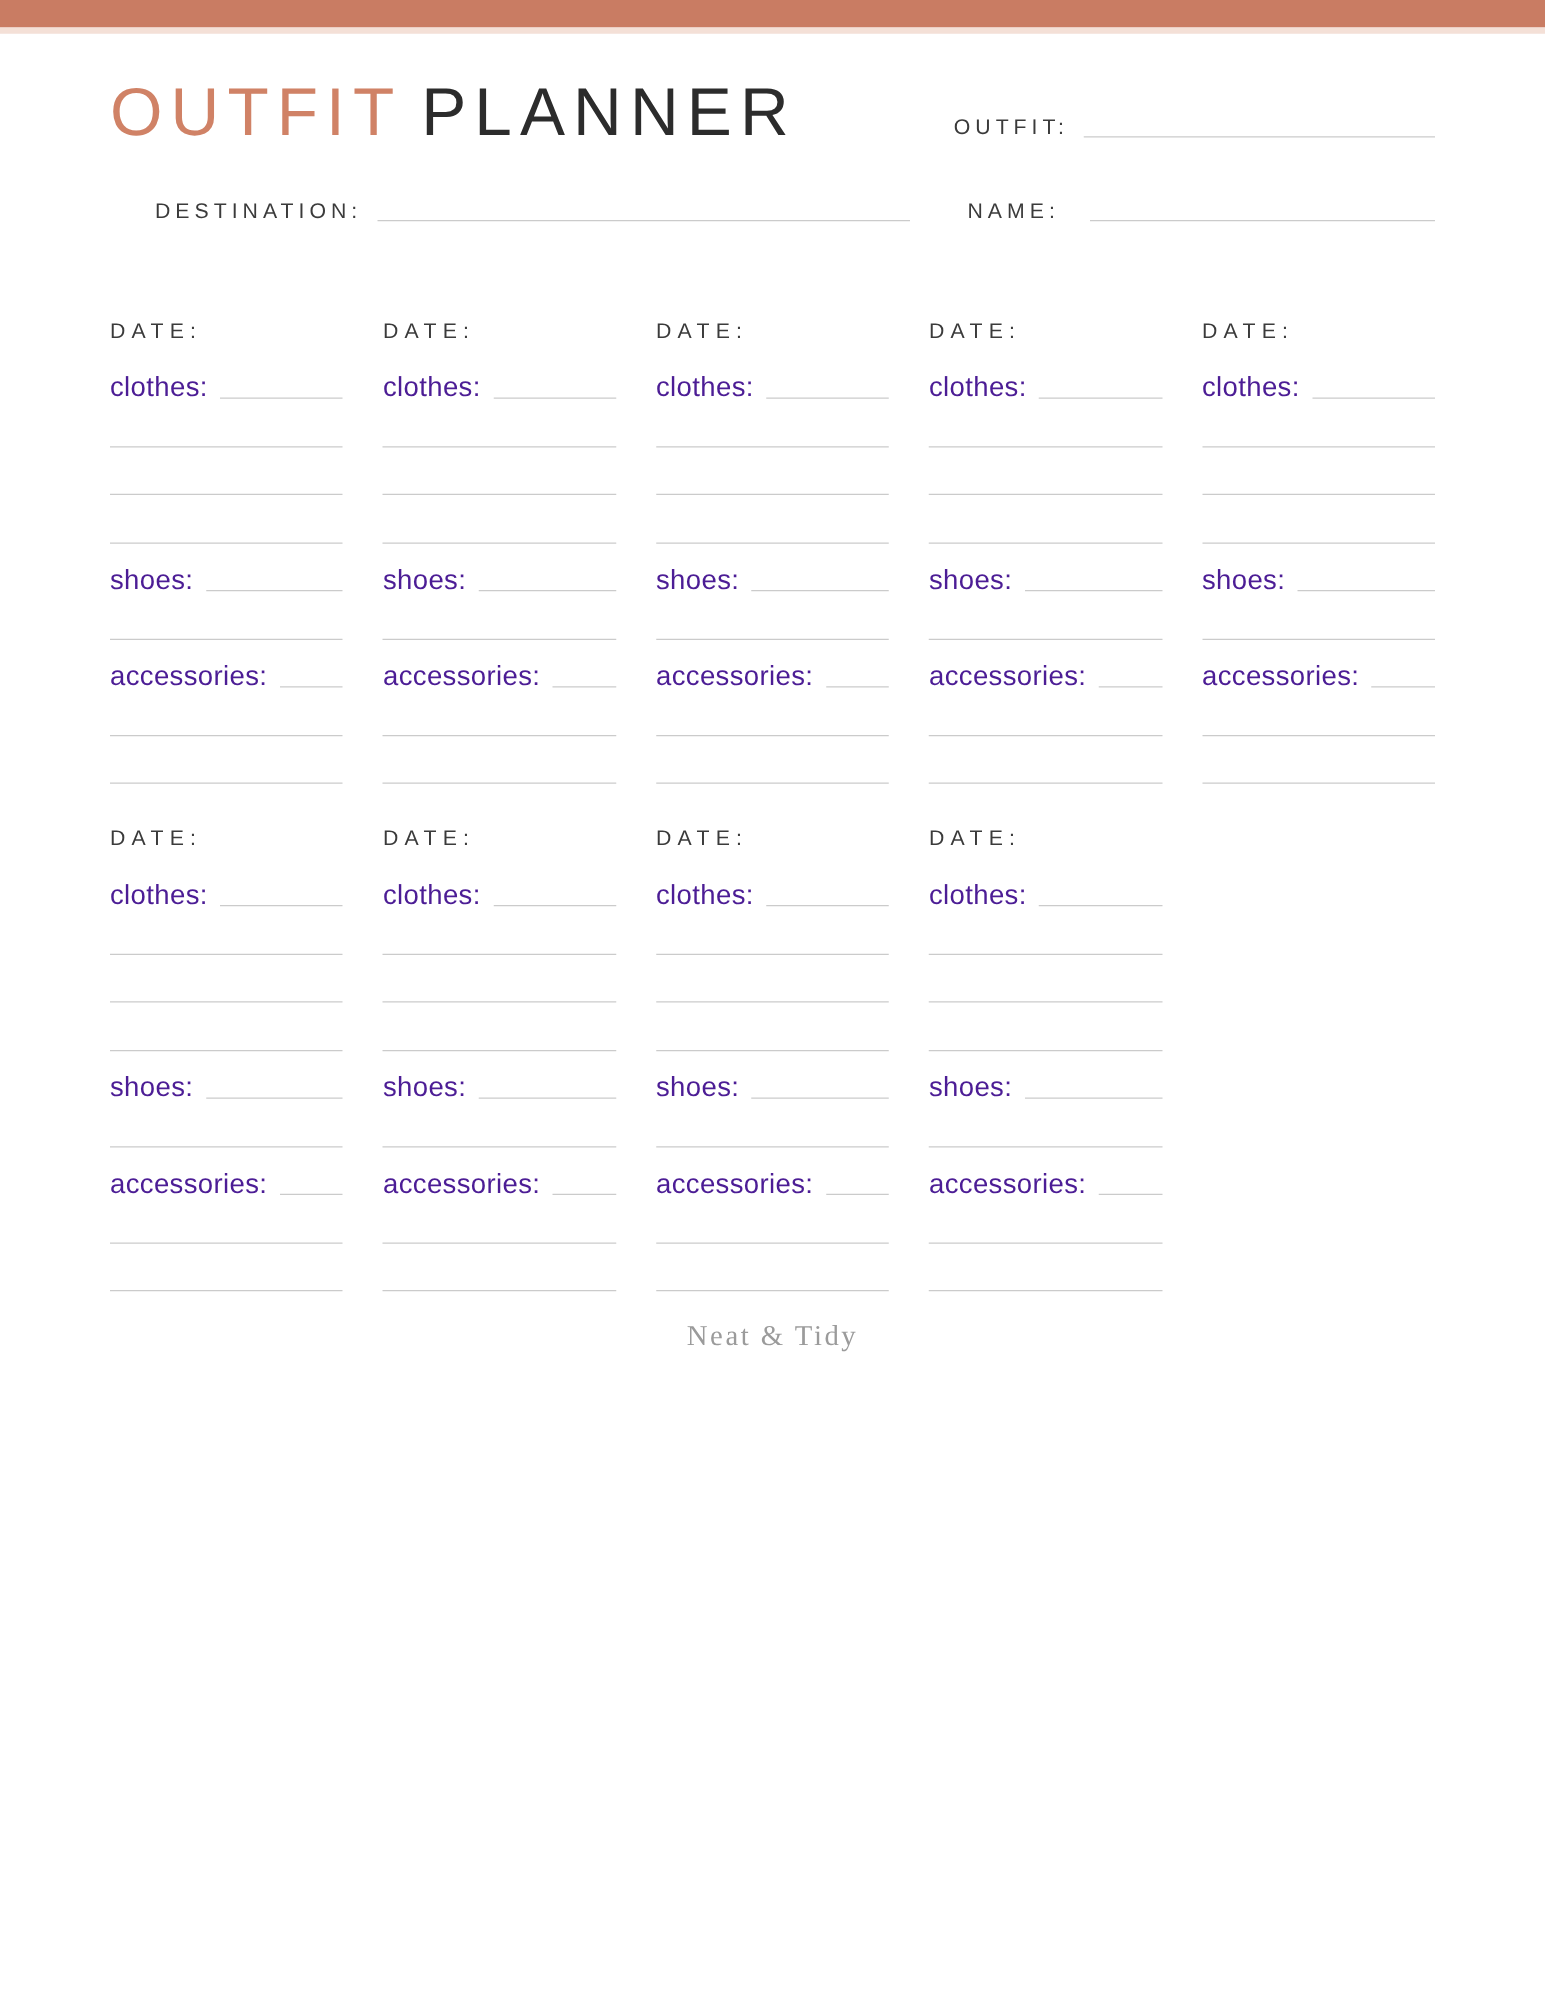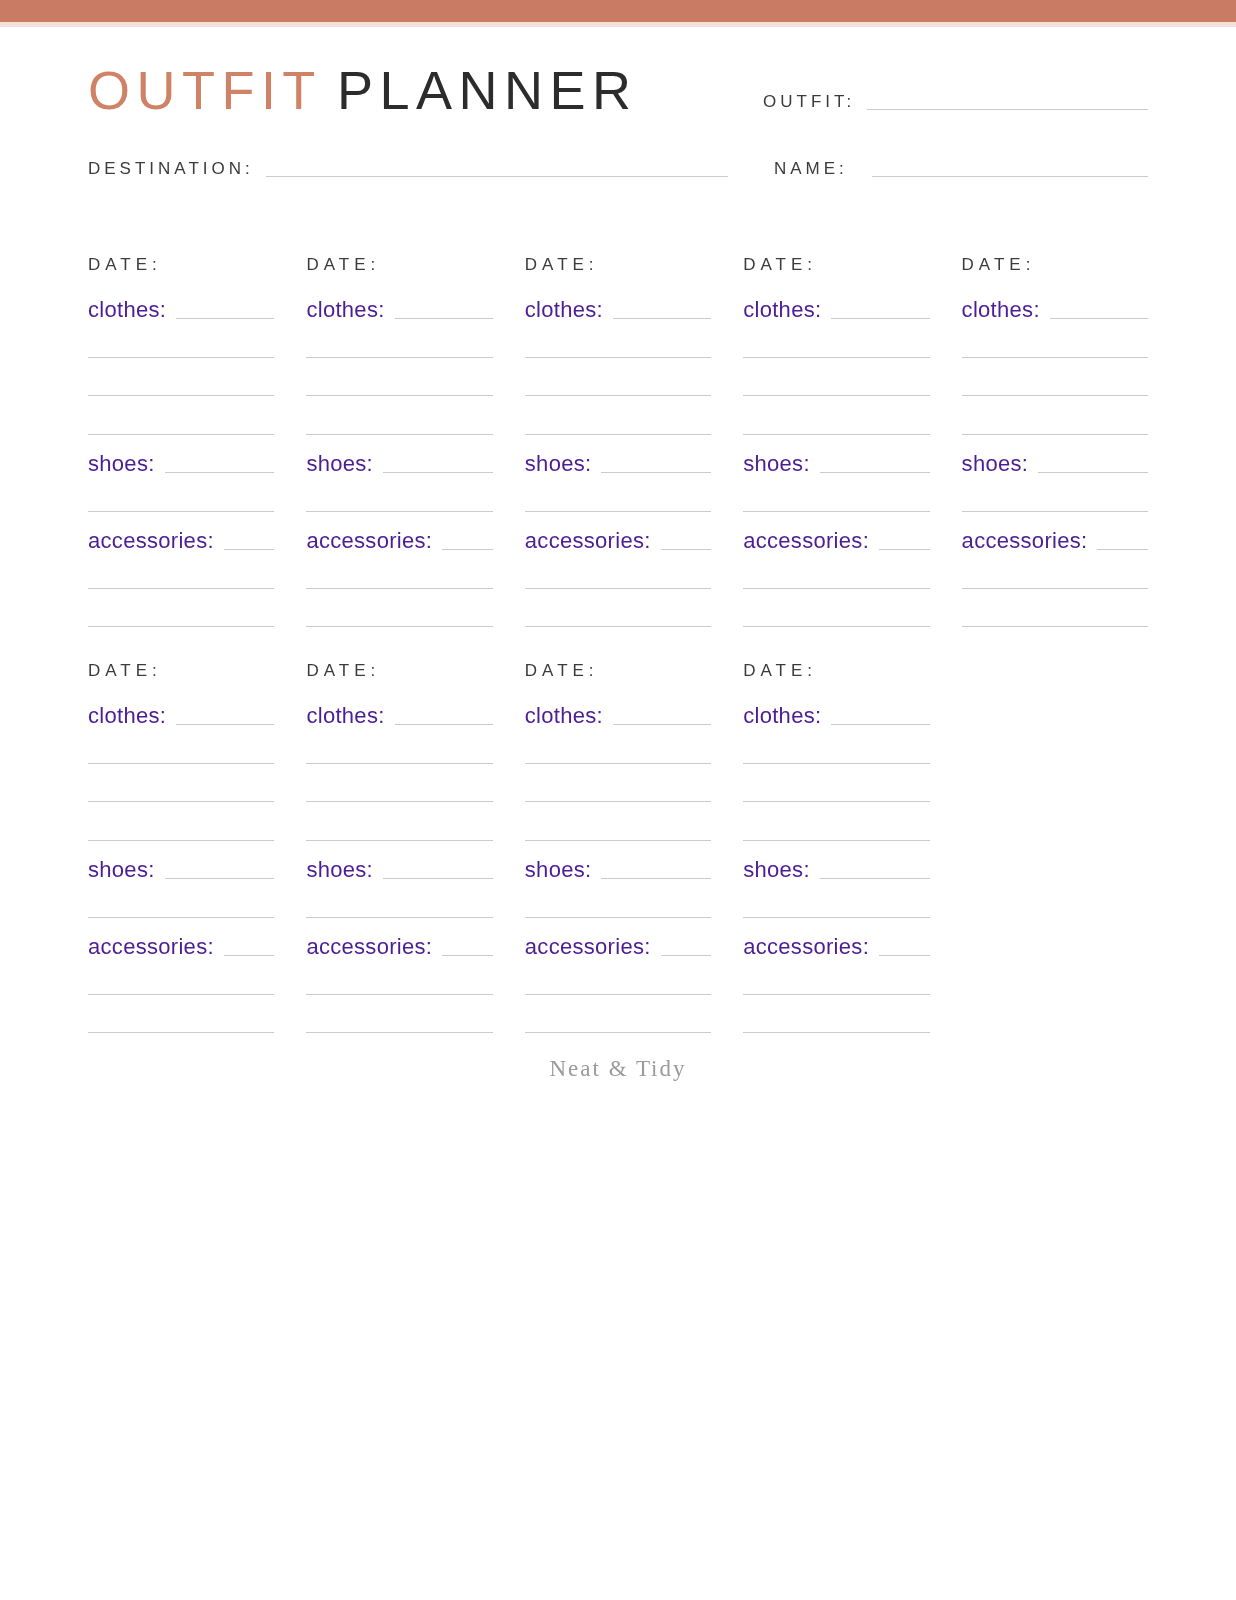--- a/index.html
+++ b/index.html
@@ -52,20 +52,21 @@
     margin-bottom: 2px;
   }
 
   .dates-field { width: 385px; padding-bottom: 5px; }
 
   .meta-row {
     display: flex;
     align-items: center;
     padding: 0 88px;
     margin-top: 42px;
+    margin-left: 36px;
   }
   .destination-field { flex: 1; margin-right: 46px; }
   .name-field { width: 374px; gap: 12px; }
 
   .outfit-grid {
     display: grid;
     grid-template-columns: repeat(5, 1fr);
     column-gap: 29px;
     row-gap: 63px;
     margin: 76px 88px 0 88px;

